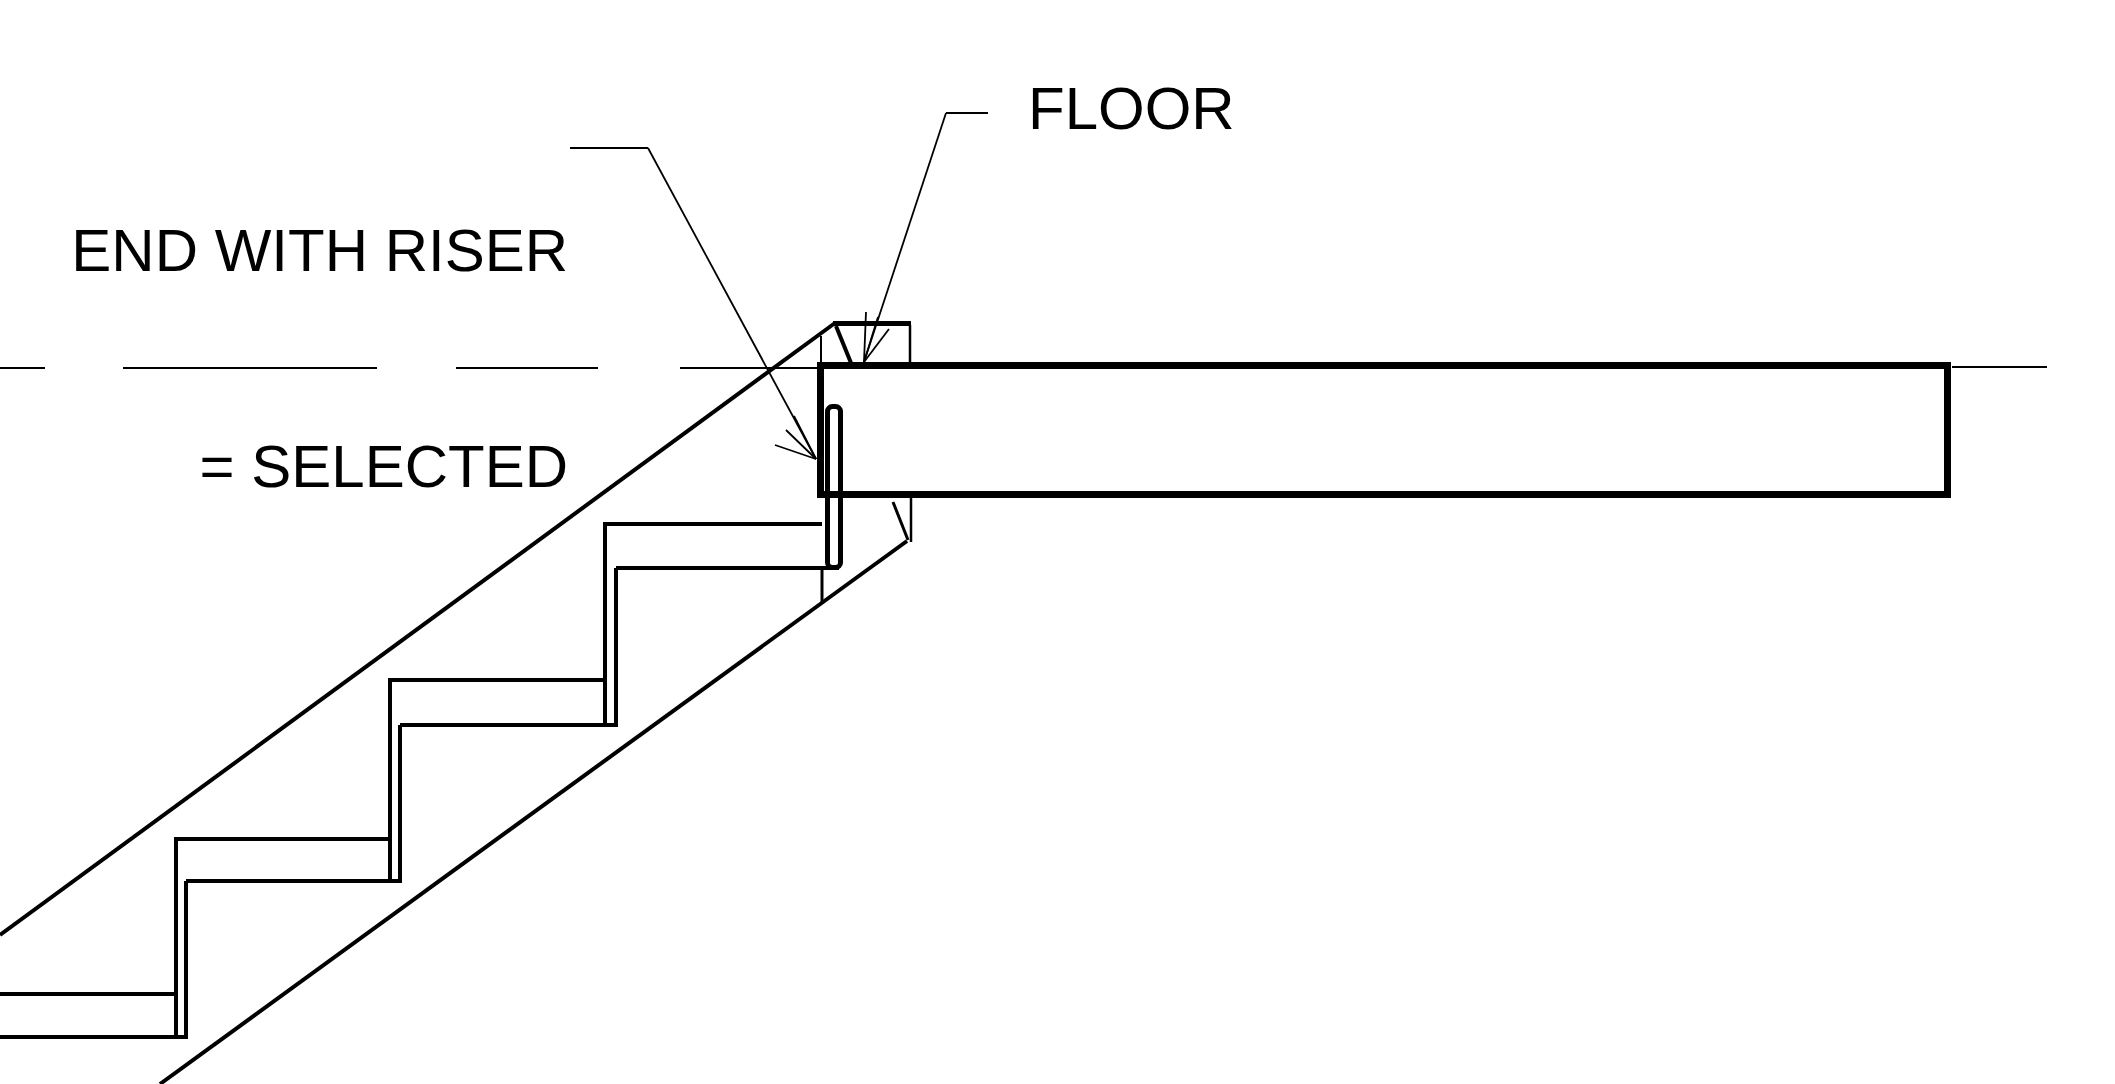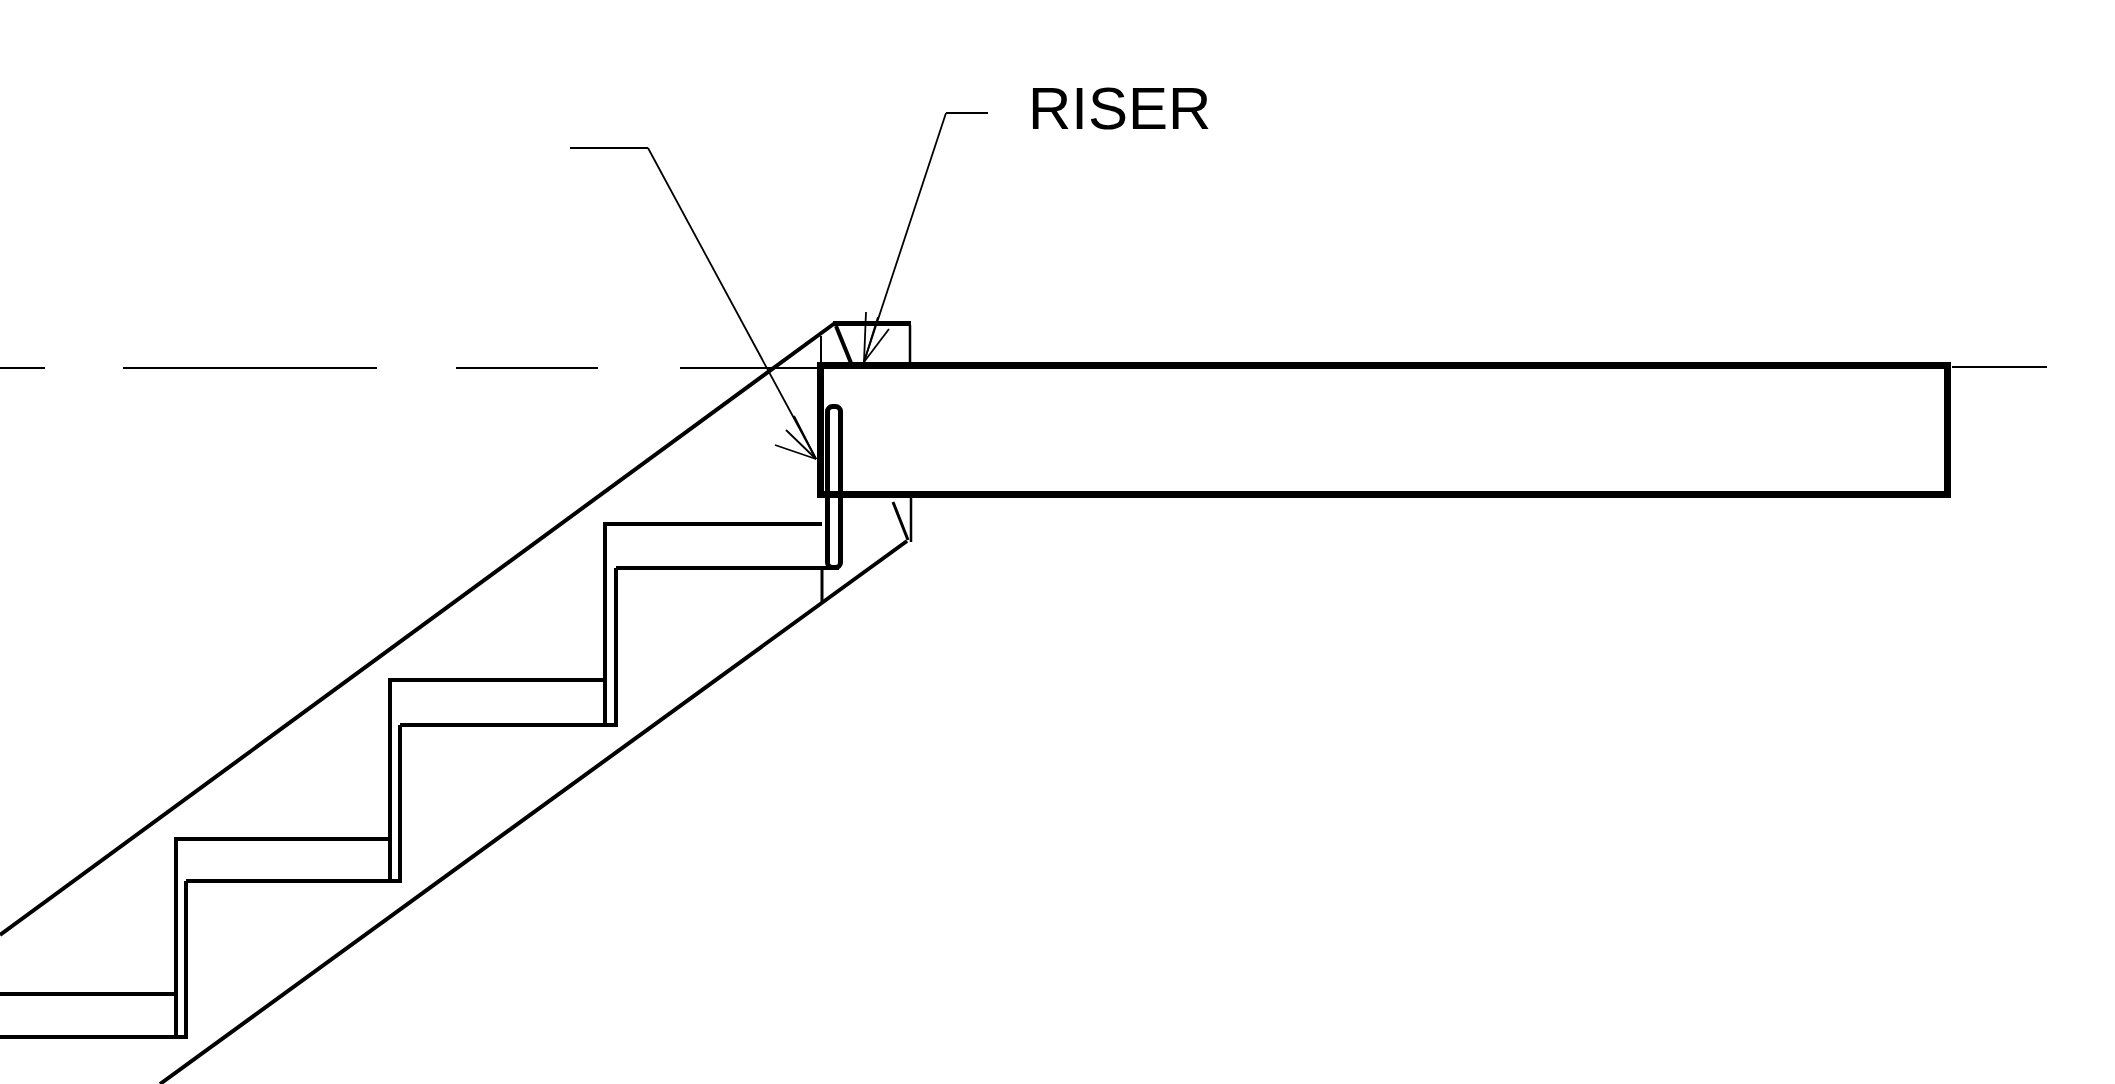--- a/index.html
+++ b/index.html
@@ -95,16 +95,20 @@
       <line x1="988" y1="113" x2="946" y2="113"></line>
       <line x1="946" y1="113" x2="864" y2="362"></line>
       <g>
         <line x1="864" y1="362" x2="866" y2="312"></line>
         <line x1="864" y1="362" x2="878" y2="317"></line>
         <line x1="864" y1="362" x2="889" y2="329"></line>
       </g>
     </g>
   </svg>
 
+  <div class="lbl lbl-end">
+    <div>END WITH RISER</div>
+    <div>= SELECTED</div>
+  </div>
 
-  <div class="lbl lbl-floor">RISER</div>
+  <div class="lbl lbl-floor">FLOOR</div>
 
 </div>
 
 </body></html>

